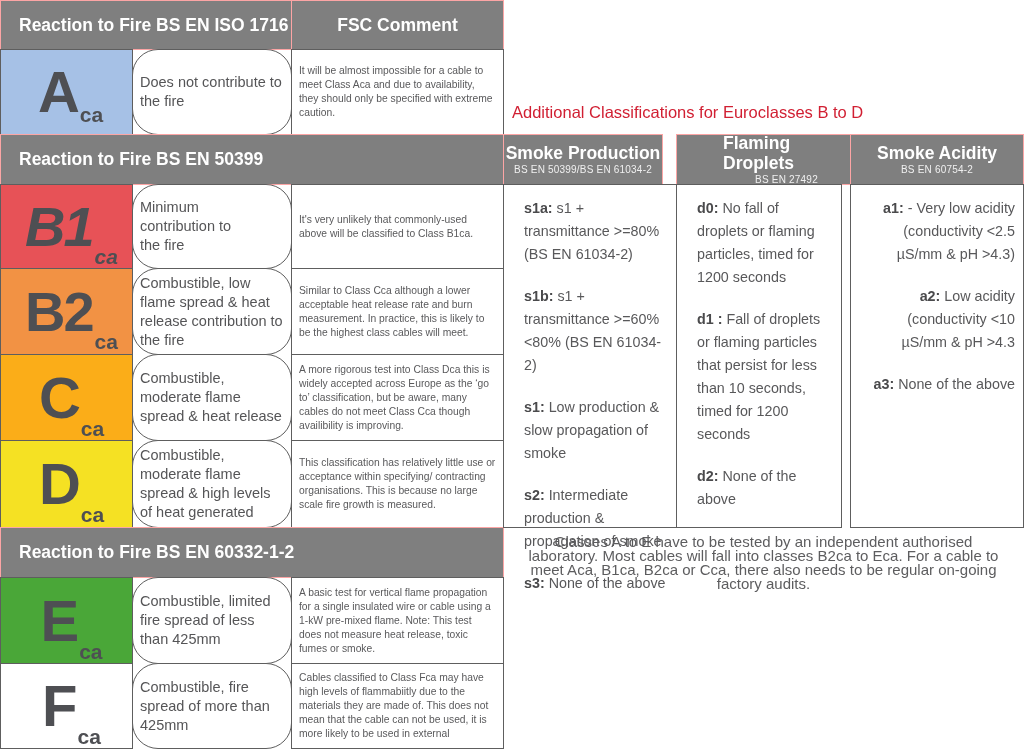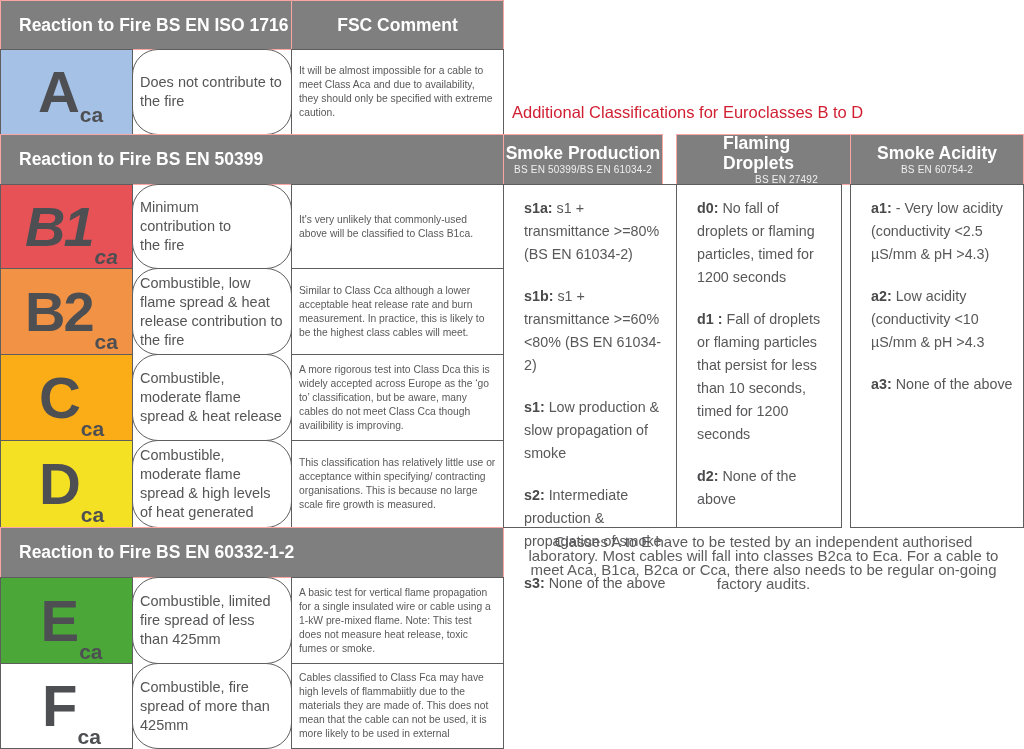--- a/index.html
+++ b/index.html
@@ -153,19 +153,19 @@
   <p><b>s1b:</b><span> s1 + transmittance &gt;=60% &lt;80% (BS EN 61034-2)</span></p>
   <p><b>s1:</b><span> Low production &amp; slow propagation of smoke</span></p>
   <p><b>s2:</b><span> Intermediate production &amp; propagation of smoke</span></p>
   <p><b>s3:</b><span> None of the above</span></p>
 </div>
 <div class="abs cell ext-col" style="left:676px;top:184px;width:166px;height:344px;">
   <p><b>d0:</b><span> No fall of droplets or flaming  particles, timed for 1200 seconds</span></p>
   <p><b>d1 :</b><span> Fall of droplets or flaming particles that persist for less than 10 seconds, timed for 1200 seconds</span></p>
   <p><b>d2:</b><span> None of the above</span></p>
 </div>
-<div class="abs cell ext-col" style="left:850px;top:184px;width:174px;height:344px;">
+<div class="abs cell ext-col" style="left:850px;top:184px;width:174px;height:344px;text-align:right;">
   <p><b>a1:</b><span>  - Very low acidity (conductivity &lt;2.5 µS/mm &amp; pH &gt;4.3)</span></p>
   <p><b>a2:</b><span> Low acidity (conductivity &lt;10 µS/mm &amp; pH &gt;4.3</span></p>
   <p><b>a3:</b><span> None of the above</span></p>
 </div>
 
 <div class="abs note" style="left:503px;top:527px;width:521px;height:60px;">Classes A to E have to be tested by an independent authorised laboratory. Most cables will fall into classes B2ca to Eca. For a cable to meet Aca, B1ca, B2ca or Cca, there also needs to be regular on-going factory audits.</div>
 
 </body></html>

